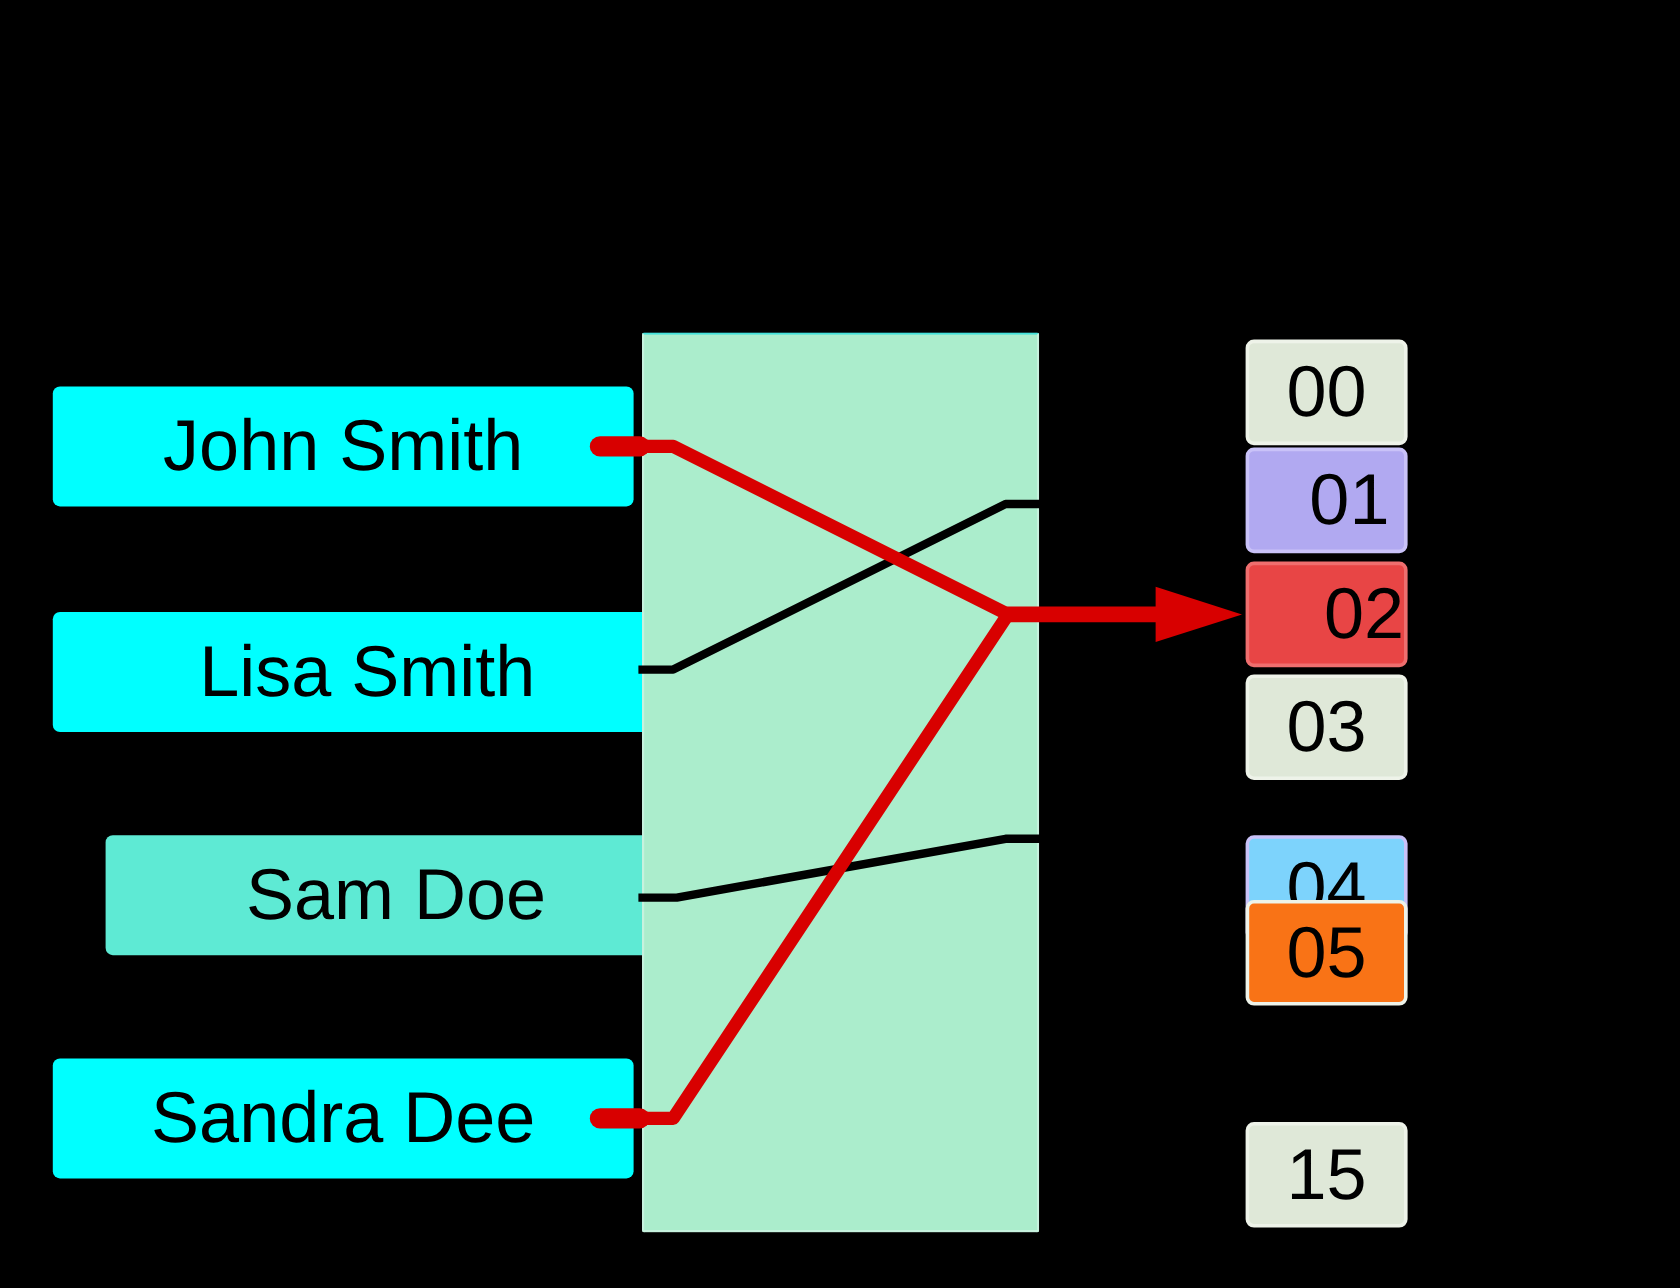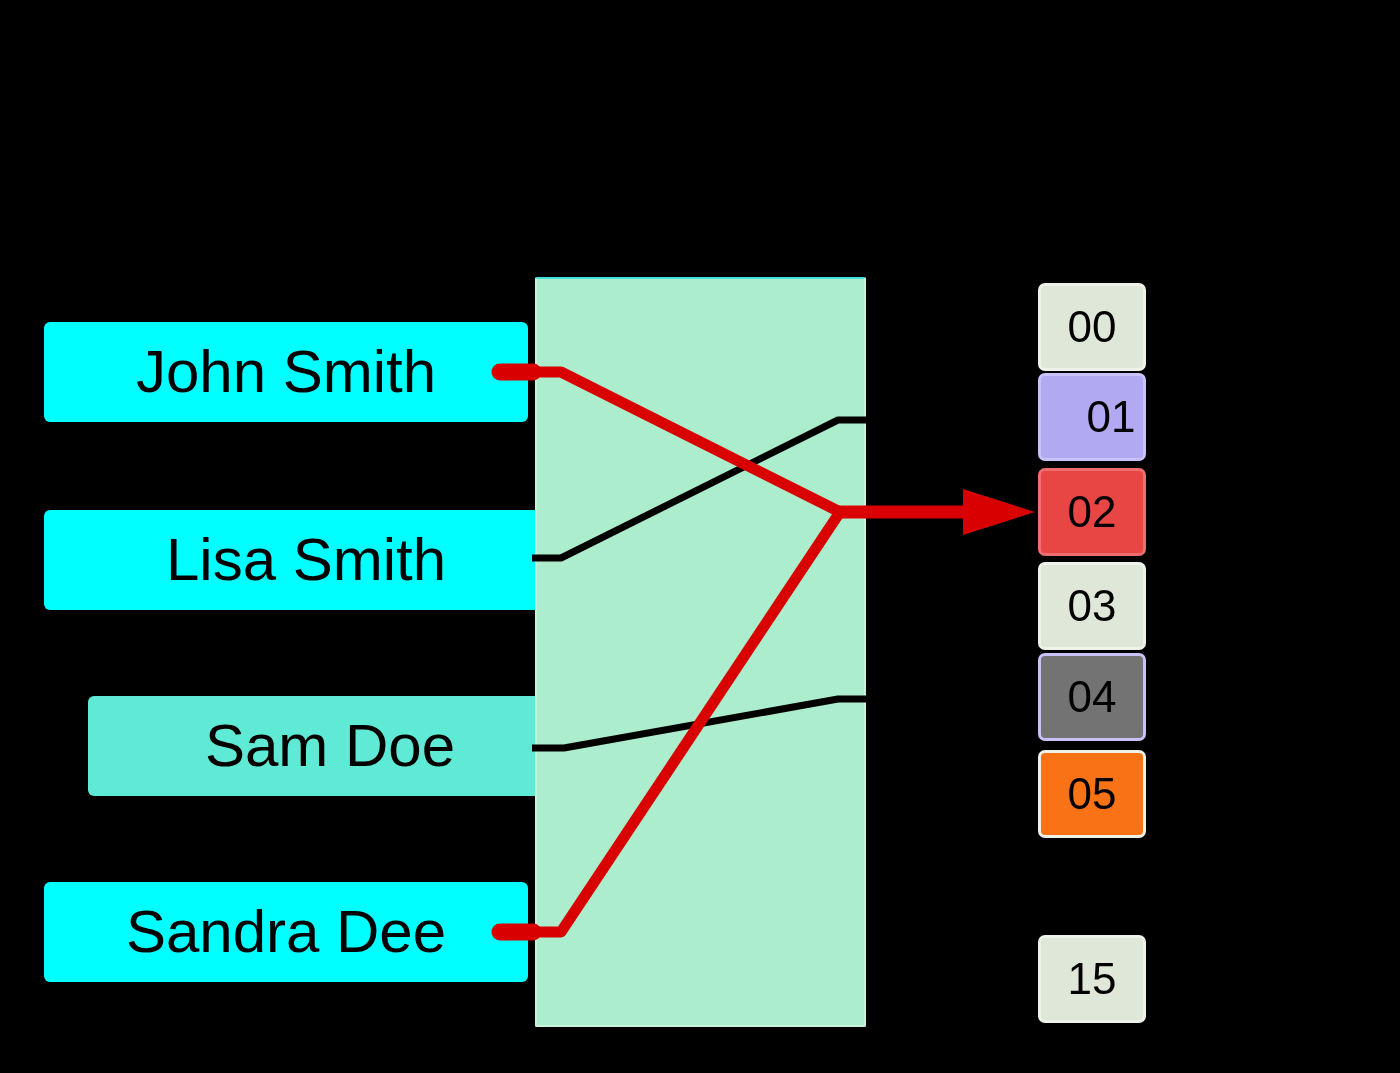--- a/index.html
+++ b/index.html
@@ -23,26 +23,26 @@
   
   .hash-box{
     position:absolute;left:535px;top:277px;width:331px;height:750px;
     box-sizing:border-box;
     border:2px solid #c6f2de;
     border-top-color:#45e2da;
     border-radius:2px;
   }
   
   .bucket{
-    position:absolute;left:1038px;width:108px;height:88px;
+    position:absolute;left:1038px;width:135px;height:88px;
     box-sizing:border-box;
     border:3px solid;
     border-radius:7px;
     display:flex;align-items:center;justify-content:center;
-    font-size:44px;color:#000;line-height:1;
+    font-size:60px;color:#000;line-height:1;
   }
   .b00{top:283px}
   .b01{top:373px}
   .b02{top:468px}
   .b03{top:562px}
   .b04{top:653px}
   .b05{top:750px}
   .b15{top:935px}
   
   #lines{
@@ -69,27 +69,27 @@
   </div>
 
   <div class="hash-box" style="background: rgb(171, 237, 204);"></div>
 
   <div class="bucket b00" style="background: rgb(223, 232, 216); border-color: rgb(238, 243, 233);">
     <span>00</span>
   </div>
   <div class="bucket b01" style="background: rgb(177, 169, 241); border-color: rgb(201, 194, 248); padding-left: 38px;">
     <span>01</span>
   </div>
-  <div class="bucket b02" style="background: rgb(232, 69, 69); border-color: rgb(239, 110, 110);">
+  <div class="bucket b02" style="background: rgb(232, 69, 69); border-color: rgb(239, 110, 110); justify-content: flex-end;">
     <span>02</span>
   </div>
   <div class="bucket b03" style="background: rgb(223, 232, 216); border-color: rgb(238, 243, 233);">
     <span>03</span>
   </div>
-  <div class="bucket b04" style="background: #737373; border-color: rgb(201, 194, 248);">
+  <div class="bucket b04" style="background: #7dd3fc; border-color: rgb(201, 194, 248); margin-top: 43px;">
     <span>04</span>
   </div>
   <div class="bucket b05" style="background: #f97316; border-color: rgb(238, 243, 233);">
     <span>05</span>
   </div>
   <div class="bucket b15" style="background: rgb(223, 232, 216); border-color: rgb(238, 243, 233); text-align: right;">
     <span>15</span>
   </div>
 
   <svg id="lines" viewBox="0 0 1400 1073" xmlns="http://www.w3.org/2000/svg">

